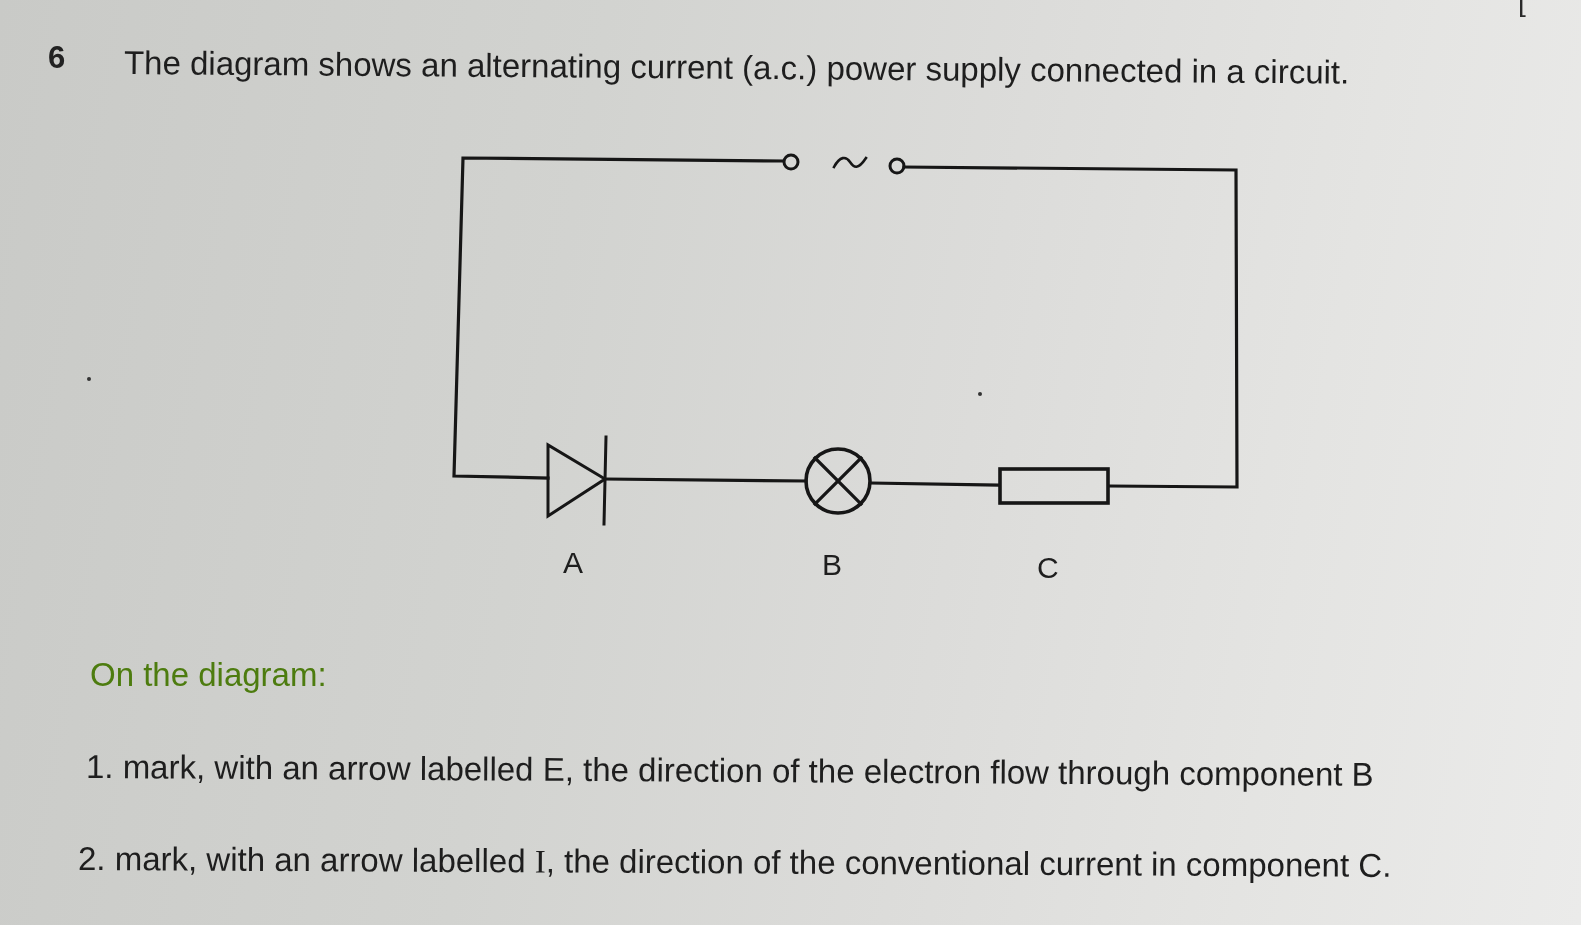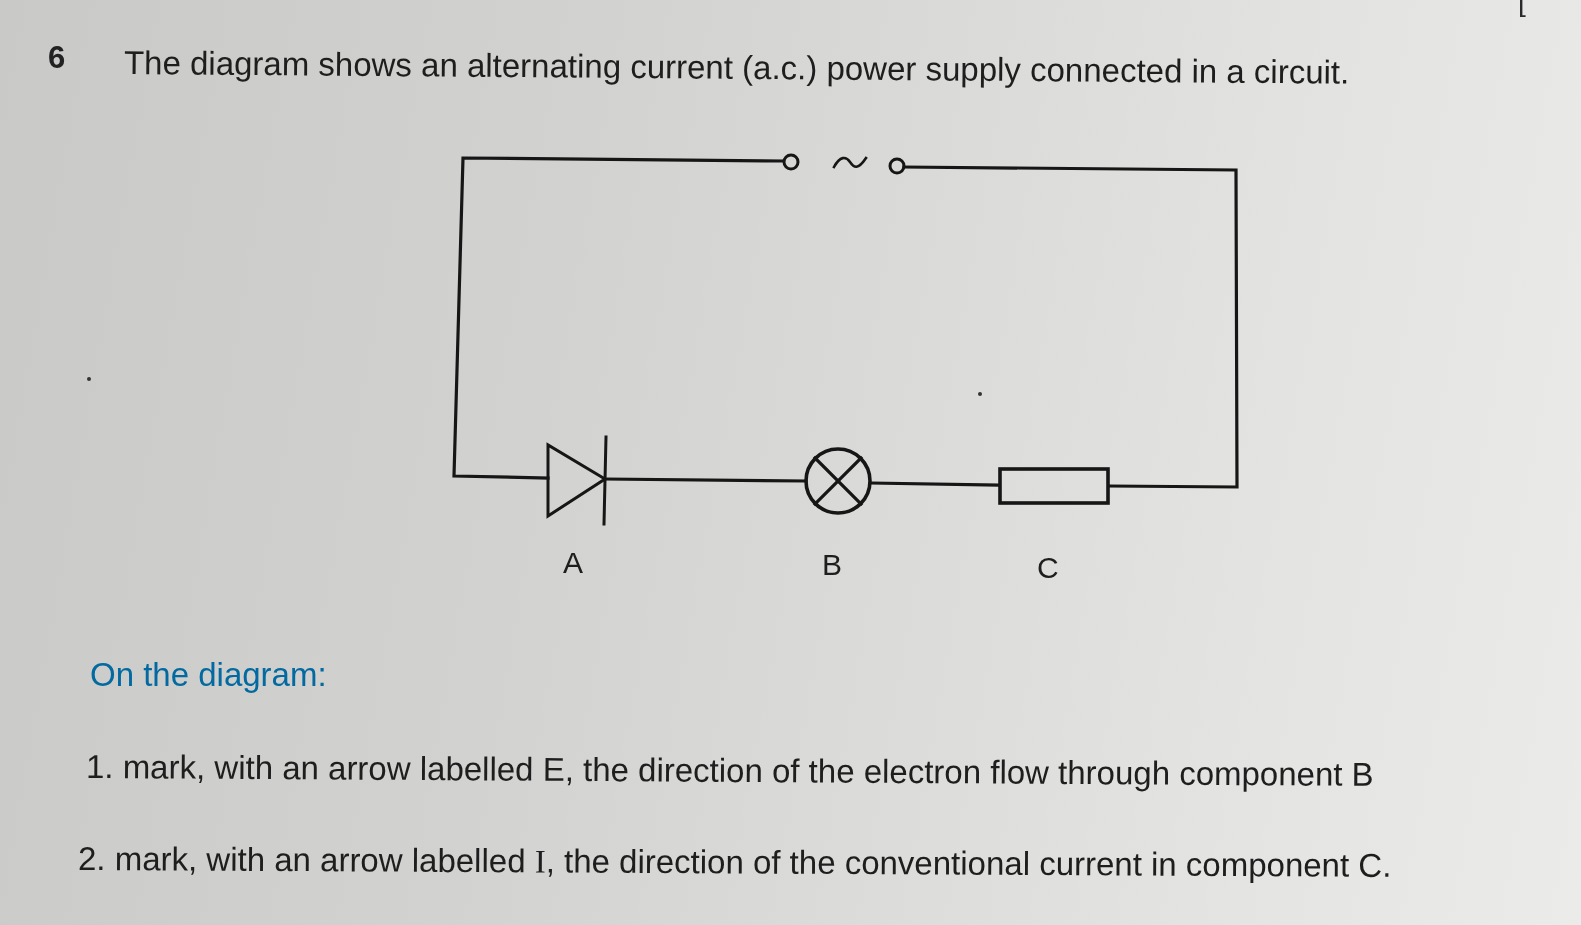--- a/index.html
+++ b/index.html
@@ -53,21 +53,21 @@
   .comp-label {
     position: absolute;
     font-size: 30px;
     color: #1e1e1e;
   }
   .on-diagram {
     position: absolute;
     left: 90px;
     top: 656px;
     font-size: 33px;
-    color: #0369a1;
+    color: #4d7c0f;
     white-space: nowrap;
   }
   .task {
     position: absolute;
     font-size: 33px;
     color: #1e1e1e;
     white-space: nowrap;
     transform-origin: left center;
   }
   .task-1 { left: 86px; top: 748px; transform: rotate(0.35deg); }

